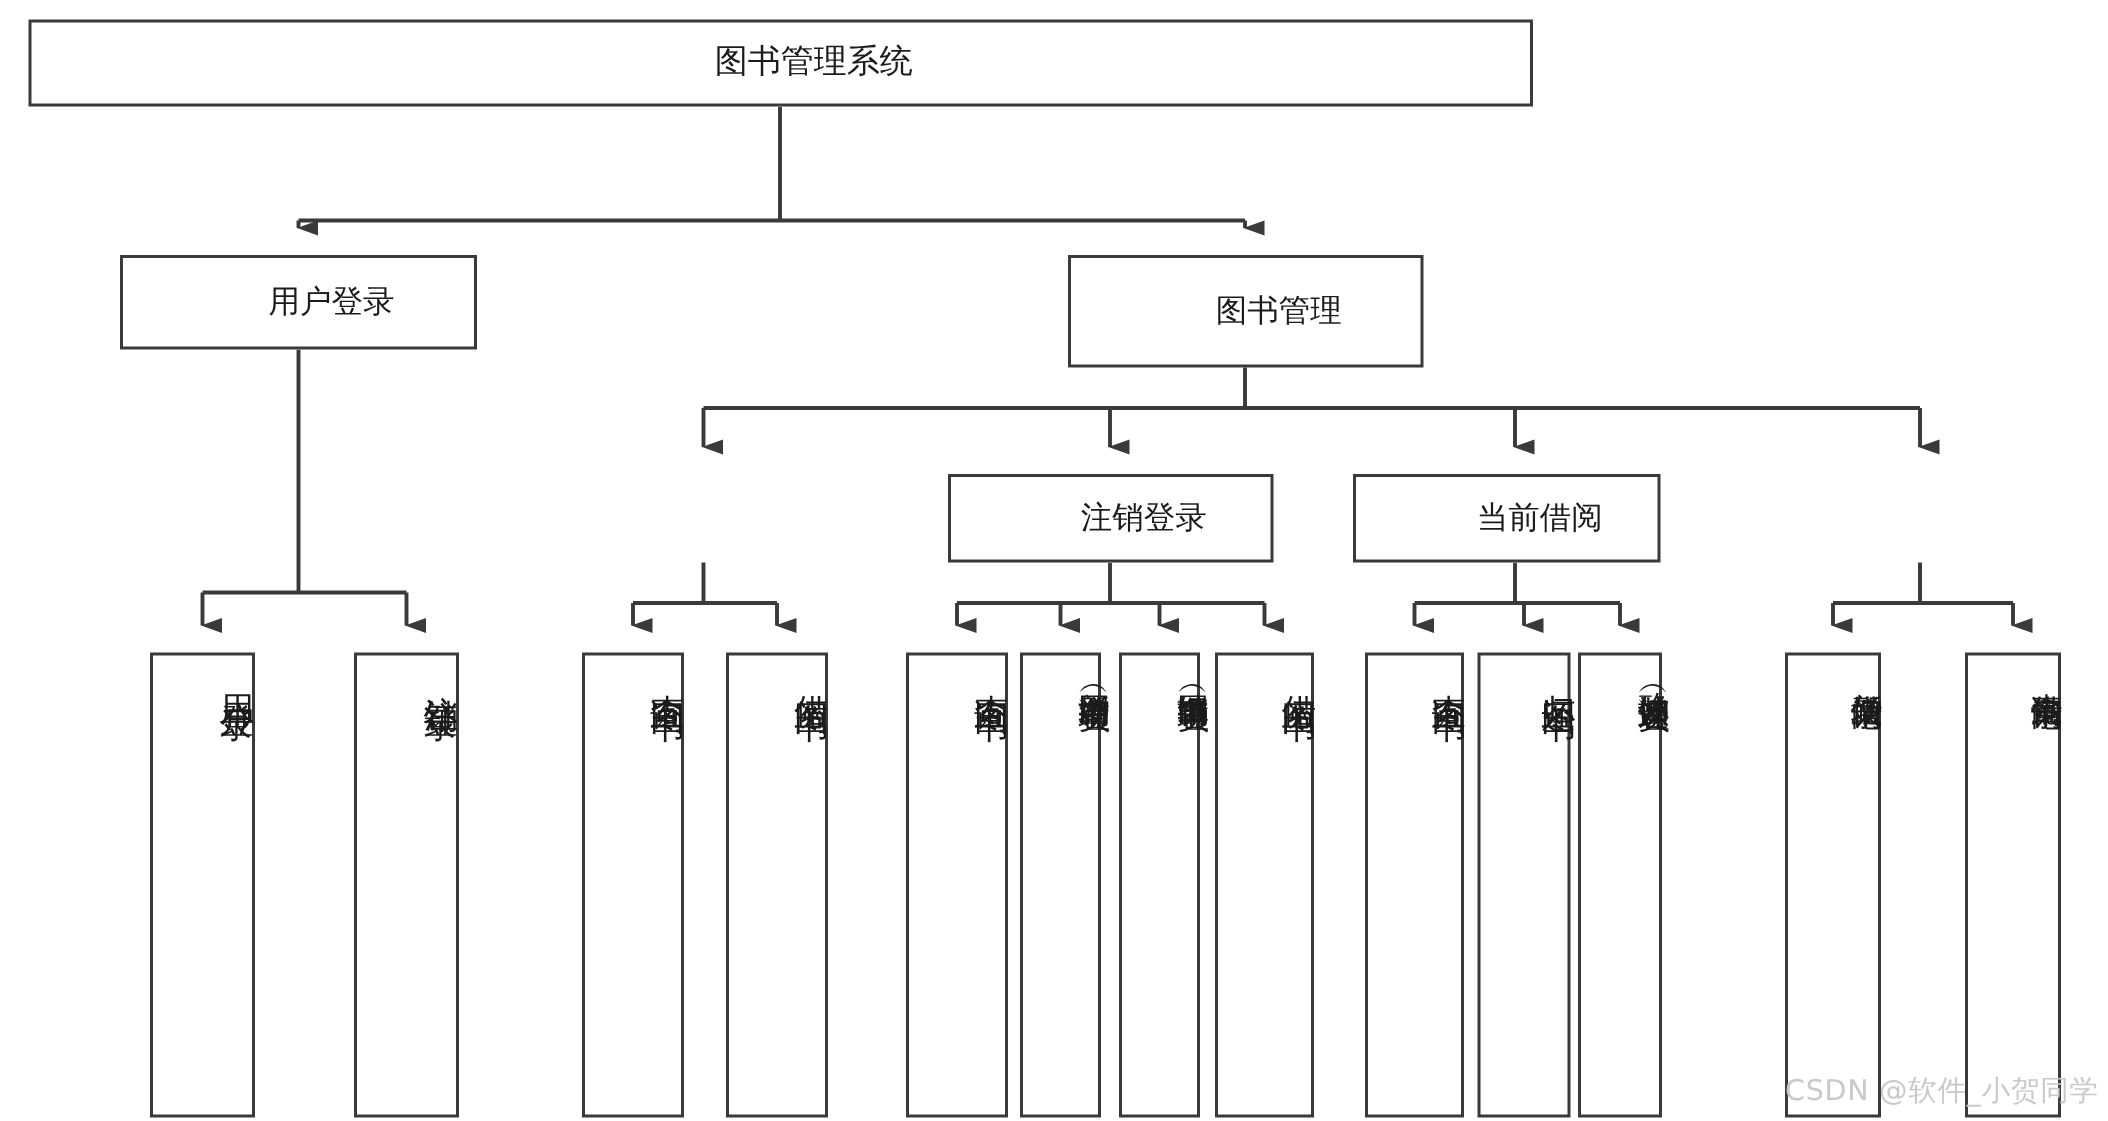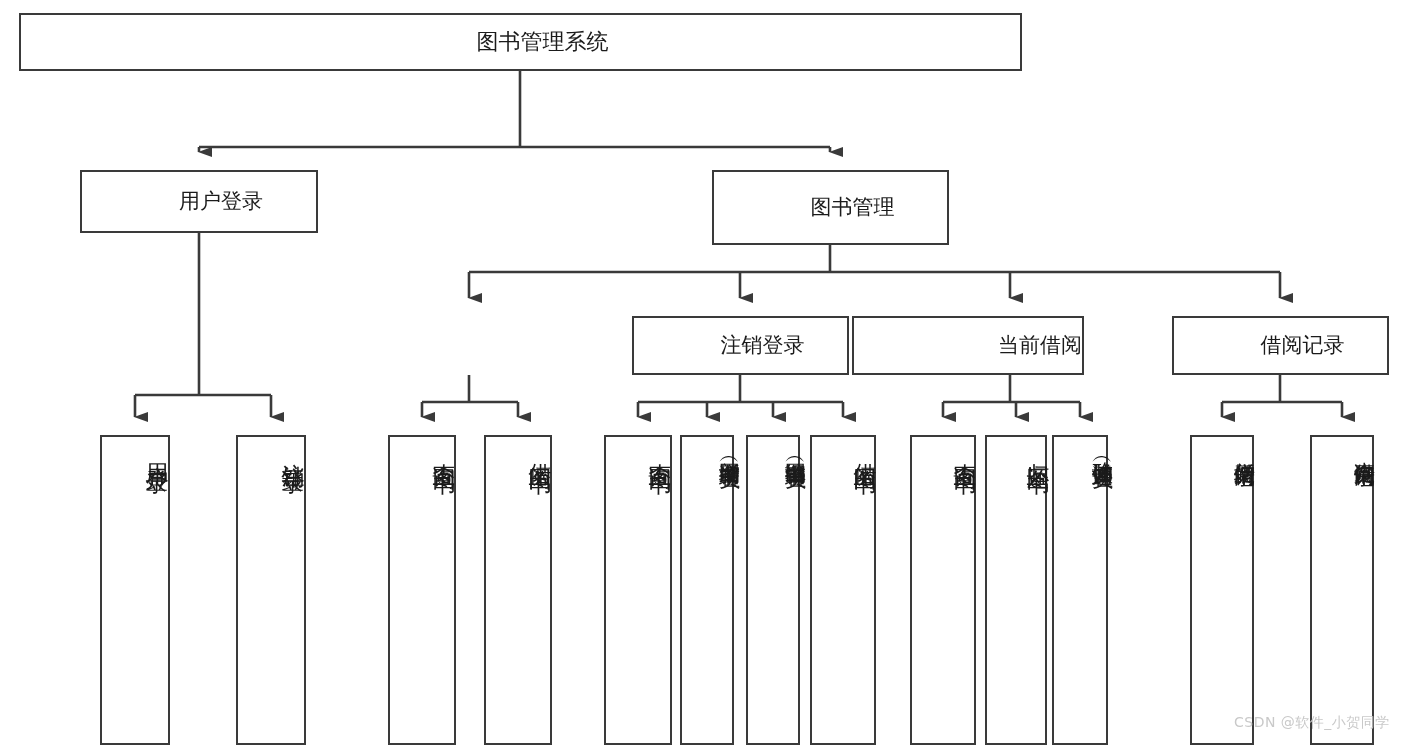--- a/index.html
+++ b/index.html
@@ -60,25 +60,24 @@
     line-height:1;
     white-space:nowrap;
   }
   .node.v.tight .label{
     font-size:21px;
     letter-spacing:1px;
   }
   .watermark{
     position:absolute;
     color:#c9c9c9;
-    font-size:14px;
+    font-size:19px;
     white-space:nowrap;
     z-index:5;
     letter-spacing:0.5px;
-    padding-left:44px;
   }
 </style>
 </head>
 <body>
 
 <div id="canvas">
 
   <svg id="wires" viewBox="0 0 1405 747" xmlns="http://www.w3.org/2000/svg">
     <defs>
       <marker id="arrow" viewBox="0 0 12 14" refX="6" refY="13" markerWidth="12" markerHeight="14" orient="auto-start-reverse" markerUnits="userSpaceOnUse">
@@ -136,25 +135,22 @@
   <div class="node h" style="left:80px;top:170px;width:238px;height:63px;">
     <span class="label">用户登录</span>
   </div>
   <div class="node h" style="left:712px;top:170px;width:237px;height:75px;">
     <span class="label">图书管理</span>
   </div>
 
   <div class="node h" style="left:632px;top:316px;width:217px;height:59px;">
     <span class="label">注销登录</span>
   </div>
-  <div class="node h" style="left:852px;top:316px;width:232px;height:59px;justify-content:flex-end;">
+  <div class="node h" style="left:902px;top:316px;width:205px;height:59px;">
     <span class="label">当前借阅</span>
-  </div>
-  <div class="node h" style="left:1172px;top:316px;width:217px;height:59px;">
-    <span class="label">借阅记录</span>
   </div>
 
   <div class="node v" style="left:100px;top:435px;width:70px;height:310px;">
     <span class="label">用户登录</span>
   </div>
   <div class="node v" style="left:236px;top:435px;width:70px;height:310px;">
     <span class="label">注销登录</span>
   </div>
   <div class="node v" style="left:388px;top:435px;width:68px;height:310px;">
     <span class="label">查询图书</span>

